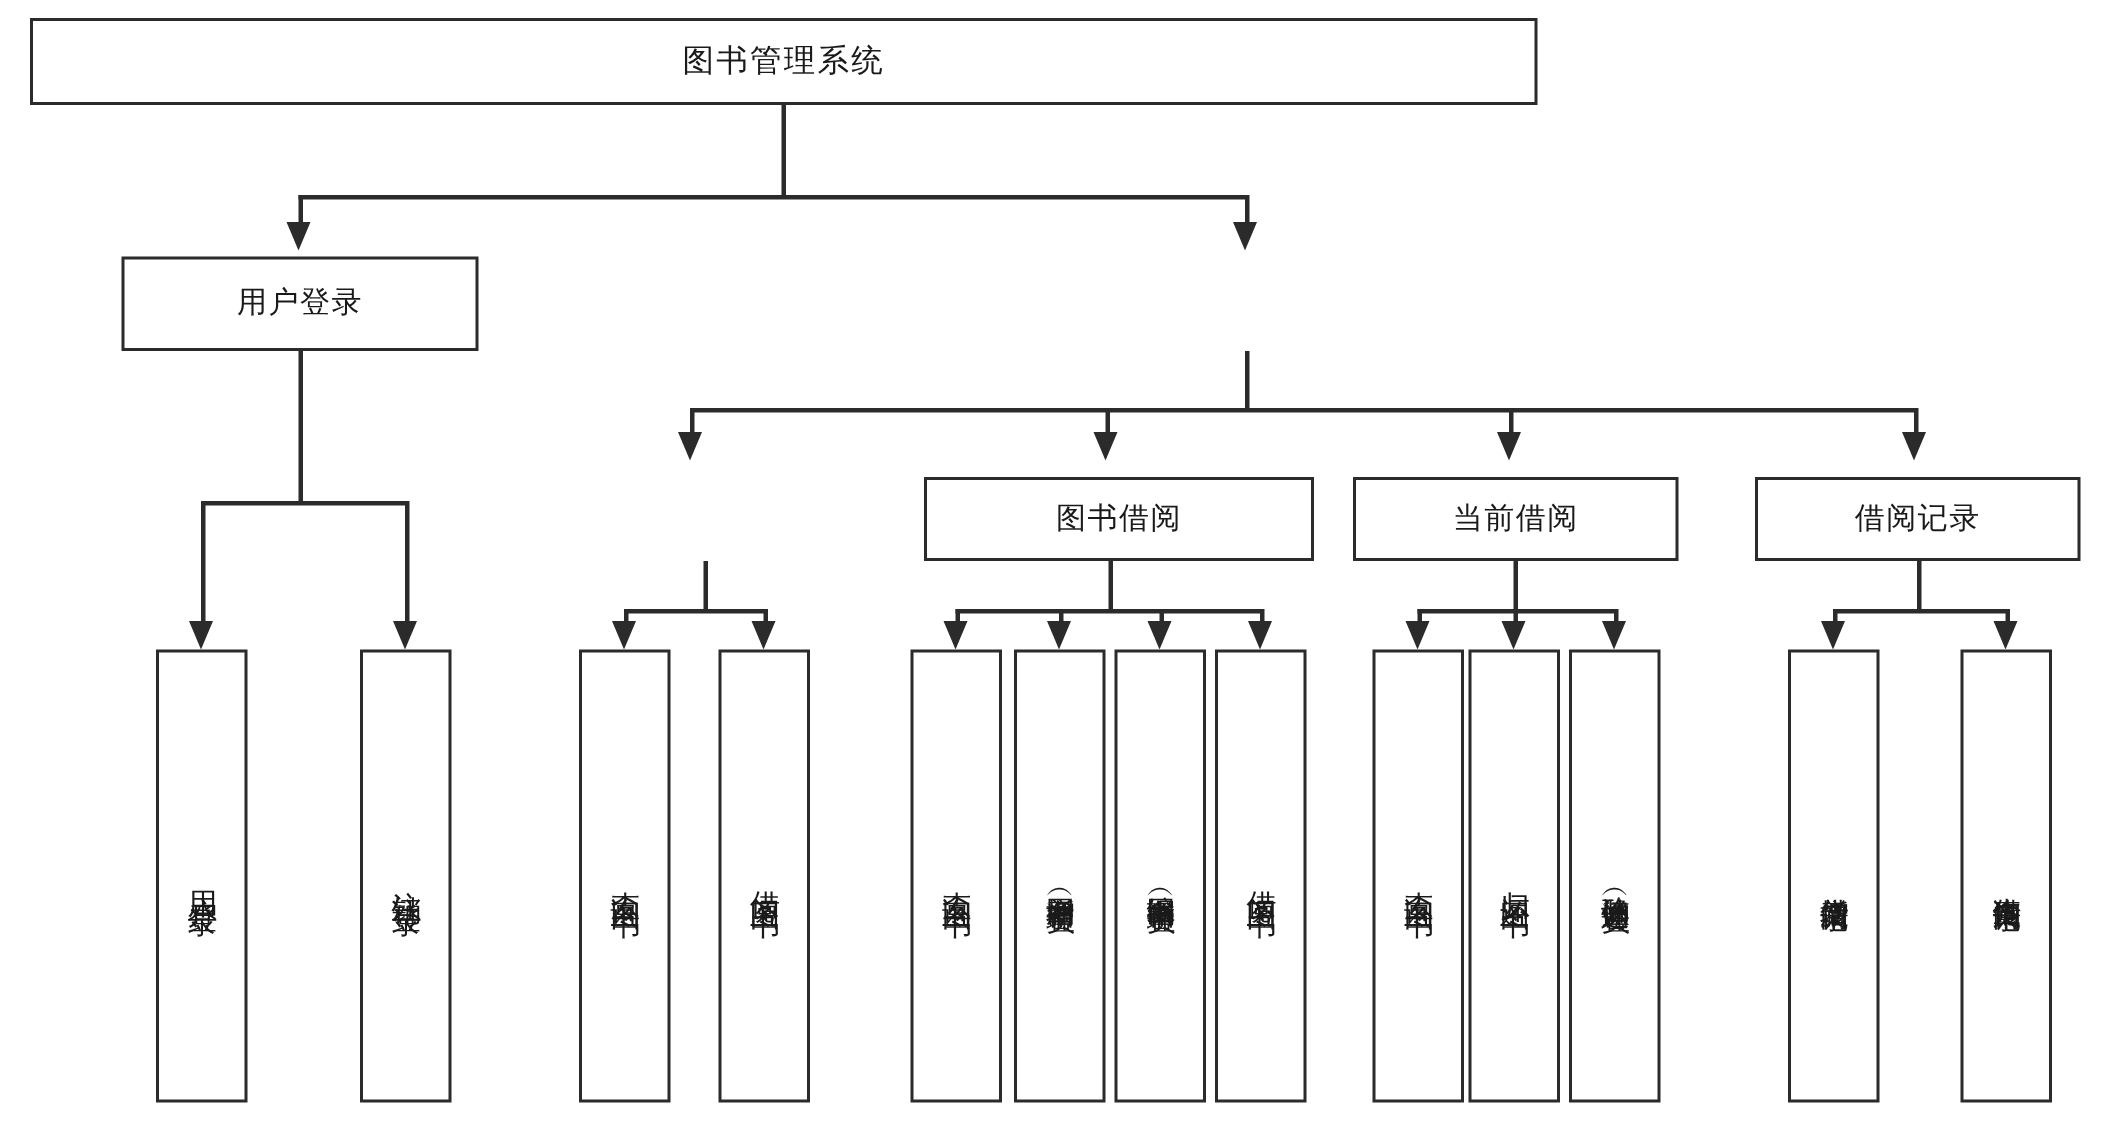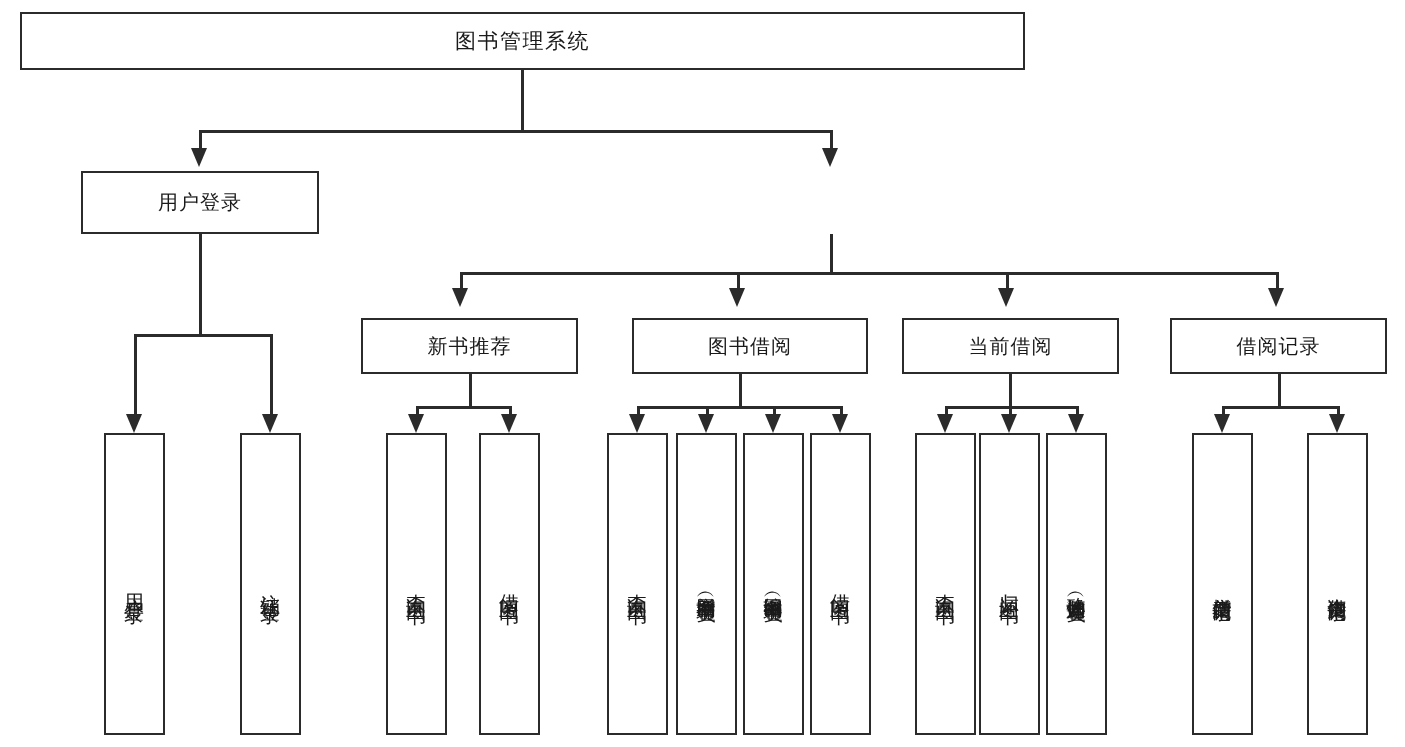--- a/index.html
+++ b/index.html
@@ -113,24 +113,21 @@
   <div class="hline" style="left:460px; top:272px; width:818px;"></div>
   <div class="vline" style="left:460px; top:272px; height:18px;"></div>
   <div class="arrow" style="left:452px; top:288px;"></div>
   <div class="vline" style="left:737px; top:272px; height:18px;"></div>
   <div class="arrow" style="left:729px; top:288px;"></div>
   <div class="vline" style="left:1006px; top:272px; height:18px;"></div>
   <div class="arrow" style="left:998px; top:288px;"></div>
   <div class="vline" style="left:1276px; top:272px; height:18px;"></div>
   <div class="arrow" style="left:1268px; top:288px;"></div>
 
-  <div class="node h" style="left:361px; top:318px; width:217px; height:56px;">
-    <span class="lbl">新书推荐</span>
-  </div>
-  <div class="node h" style="left:632px; top:318px; width:236px; height:56px;">
+  <div class="node h" style="left:616px; top:318px; width:260px; height:56px;">
     <span class="lbl">图书借阅</span>
   </div>
   <div class="node h" style="left:902px; top:318px; width:217px; height:56px;">
     <span class="lbl">当前借阅</span>
   </div>
   <div class="node h" style="left:1170px; top:318px; width:217px; height:56px;">
     <span class="lbl">借阅记录</span>
   </div>
 
   <div class="vline" style="left:469px; top:374px; height:34px;"></div>

